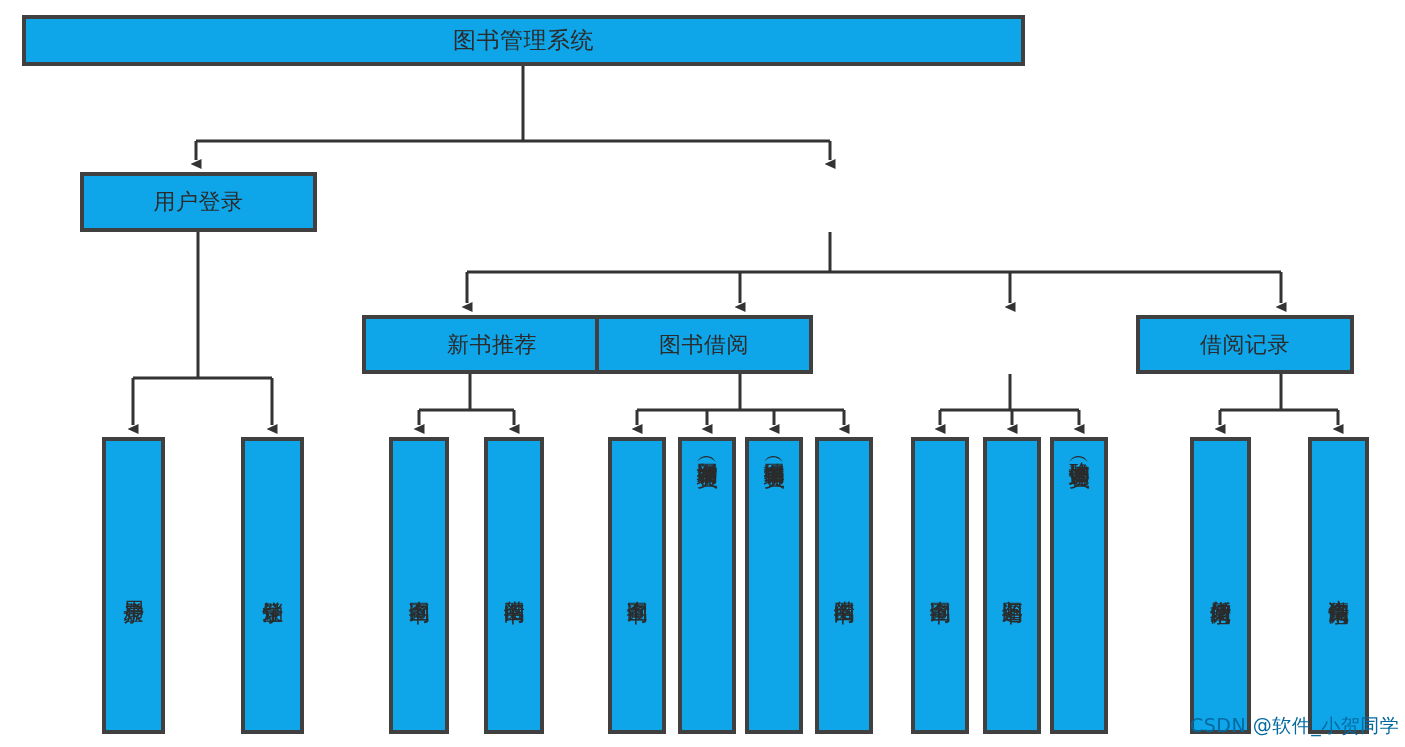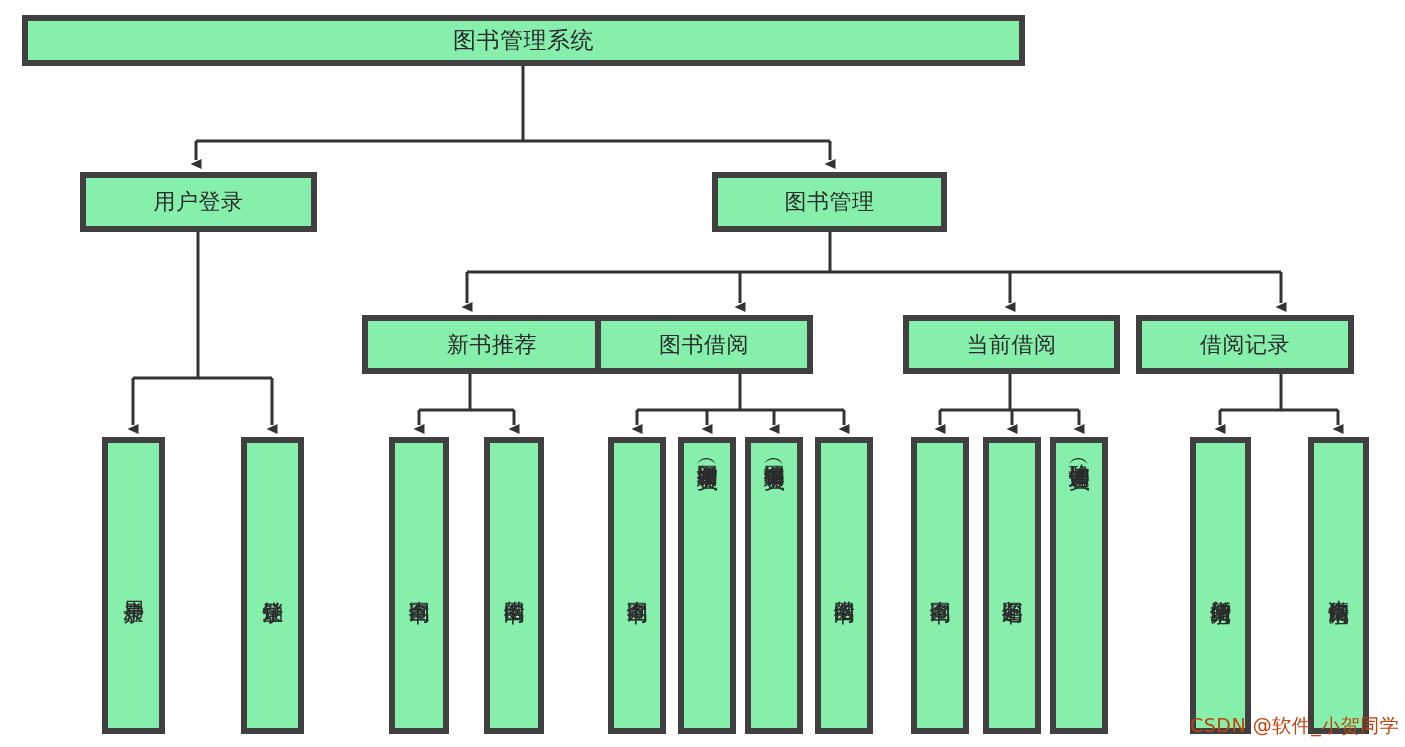--- a/index.html
+++ b/index.html
@@ -20,22 +20,22 @@
   .svg-layer {
     position: absolute;
     left: 0;
     top: 0;
     width: 1405px;
     height: 747px;
   }
   .node {
     position: absolute;
     box-sizing: border-box;
-    background: #86efac;
-    border: 6px solid #404040;
+    background: #0ea5e9;
+    border: 4px solid #404040;
     z-index: 3;
   }
   .node-label {
     color: #2b2b2b;
     white-space: nowrap;
     letter-spacing: 0.5px;
   }
   
   .node.horiz {
     display: flex;
@@ -68,21 +68,21 @@
     align-items: flex-start;
   }
   .node.vert.top-text .node-label {
     padding-top: 4px;
   }
   .watermark {
     position: absolute;
     left: 1190px;
     top: 713px;
     font-size: 19px;
-    color: #c2410c;
+    color: #0369a1;
     white-space: nowrap;
     z-index: 5;
     letter-spacing: 0.5px;
   }
 </style>
 </head>
 <body>
 
 <div id="canvas">
 
@@ -151,33 +151,27 @@
     </g>
   </svg>
 
   <div class="node horiz root" style="left:22px; top:15px; width:1003px; height:51px;">
     <span class="node-label">图书管理系统</span>
   </div>
 
   <div class="node horiz" style="left:80px; top:172px; width:237px; height:60px;">
     <span class="node-label">用户登录</span>
   </div>
-  <div class="node horiz" style="left:712px; top:172px; width:235px; height:60px;">
-    <span class="node-label">图书管理</span>
-  </div>
 
   <div class="node horiz" style="left:362px; top:315px; width:260px; height:59px;">
     <span class="node-label">新书推荐</span>
   </div>
   <div class="node horiz" style="left:595px; top:315px; width:218px; height:59px;">
     <span class="node-label">图书借阅</span>
   </div>
-  <div class="node horiz" style="left:903px; top:315px; width:217px; height:59px;">
-    <span class="node-label">当前借阅</span>
-  </div>
   <div class="node horiz" style="left:1136px; top:315px; width:218px; height:59px;">
     <span class="node-label">借阅记录</span>
   </div>
 
   <div class="node vert center-text" style="left:102px; top:437px; width:63px; height:297px;">
     <span class="node-label">用户登录</span>
   </div>
   <div class="node vert center-text" style="left:241px; top:437px; width:63px; height:297px;">
     <span class="node-label">注销登录</span>
   </div>

